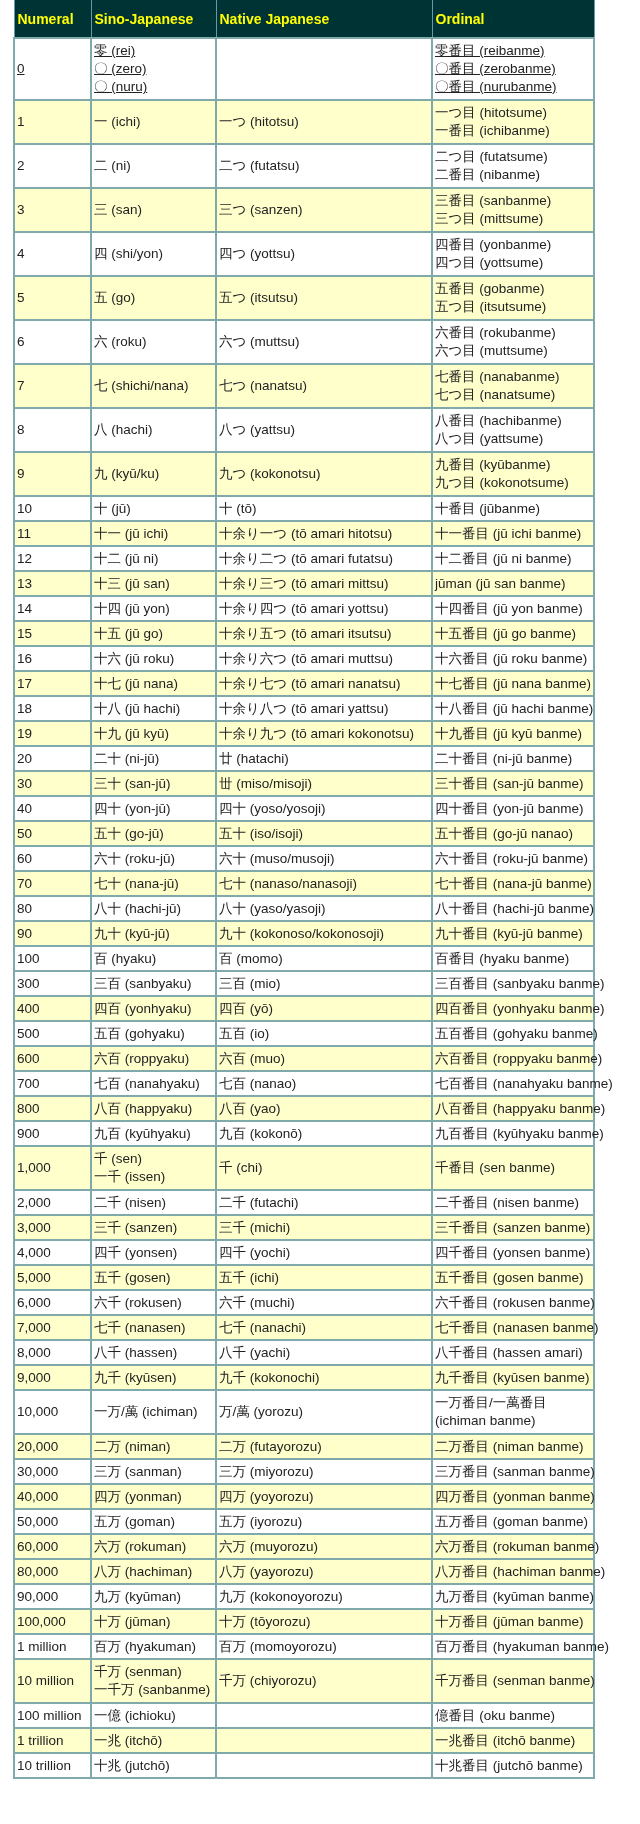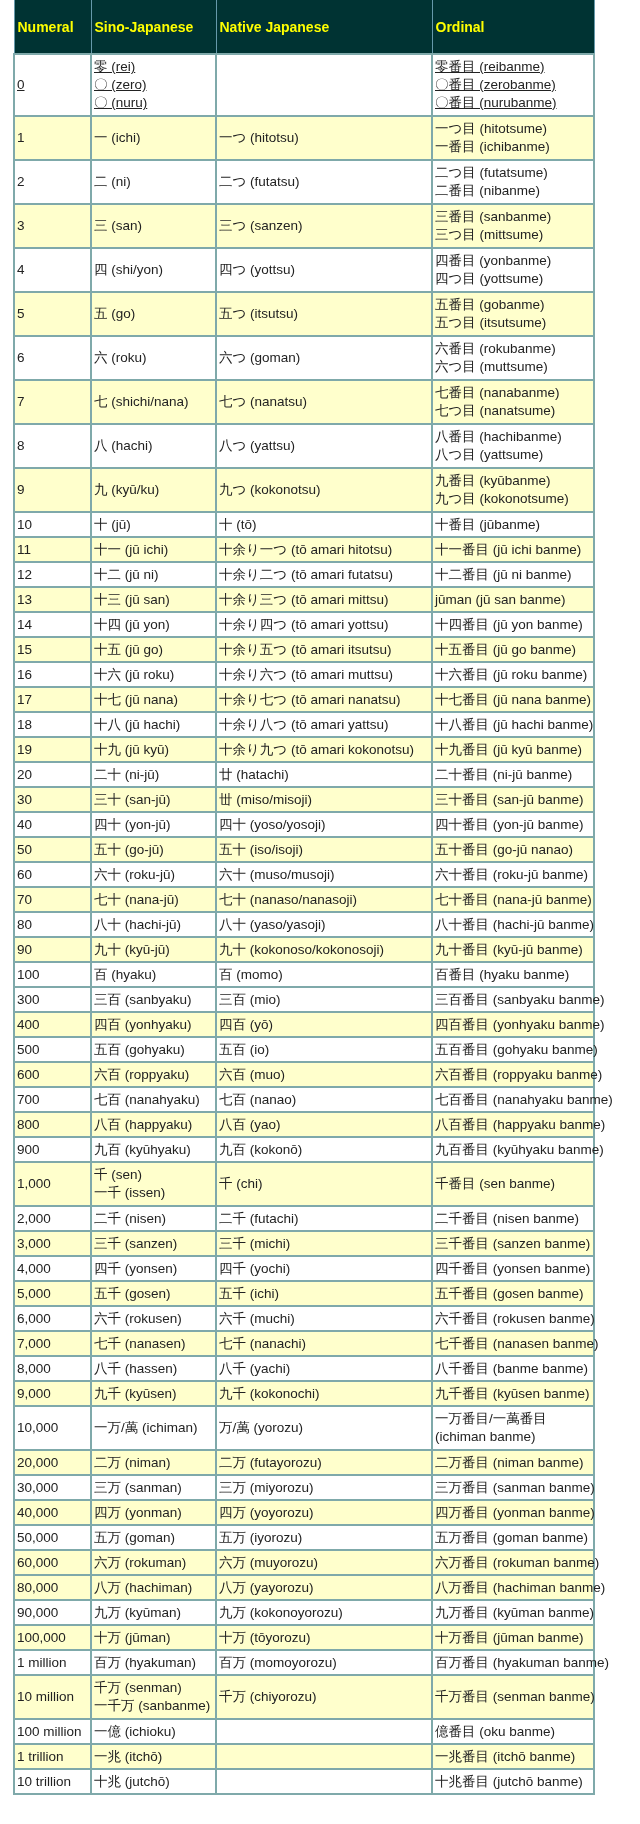--- a/index.html
+++ b/index.html
@@ -14,21 +14,21 @@
   }
   table.num-table col.c1 { width: 77px; }
   table.num-table col.c2 { width: 125px; }
   table.num-table col.c3 { width: 216px; }
   table.num-table col.c4 { width: 162px; }
   table.num-table th {
     background: #003333;
     color: #ffff00;
     font-weight: bold;
     text-align: left;
-    padding: 16px 3px;
+    padding: 8px 3px;
     height: 21px;
     font-size: 14px;
     border: 1px solid #6699aa;
     border-top: none;
   }
   table.num-table td {
     border: 2px solid #7fa9aa;
     padding: 1px 2px;
     vertical-align: middle;
     line-height: 18px;
@@ -138,21 +138,21 @@
           <span class="line">五番目 (gobanme)</span>
           <span class="line">五つ目 (itsutsume)</span>
         </td>
       </tr>
       <tr class="row-even h2">
         <td>6</td>
         <td>
           <span class="line">六 (roku)</span>
         </td>
         <td>
-          <span class="line">六つ (goman)</span>
+          <span class="line">六つ (muttsu)</span>
         </td>
         <td>
           <span class="line">六番目 (rokubanme)</span>
           <span class="line">六つ目 (muttsume)</span>
         </td>
       </tr>
       <tr class="row-odd h2">
         <td>7</td>
         <td>
           <span class="line">七 (shichi/nana)</span>
@@ -590,21 +590,21 @@
       </tr>
       <tr class="row-even h1">
         <td>8,000</td>
         <td>
           <span class="line">八千 (hassen)</span>
         </td>
         <td>
           <span class="line">八千 (yachi)</span>
         </td>
         <td>
-          <span class="line">八千番目 (banme banme)</span>
+          <span class="line">八千番目 (hassen amari)</span>
         </td>
       </tr>
       <tr class="row-odd h1">
         <td>9,000</td>
         <td>
           <span class="line">九千 (kyūsen)</span>
         </td>
         <td>
           <span class="line">九千 (kokonochi)</span>
         </td>

